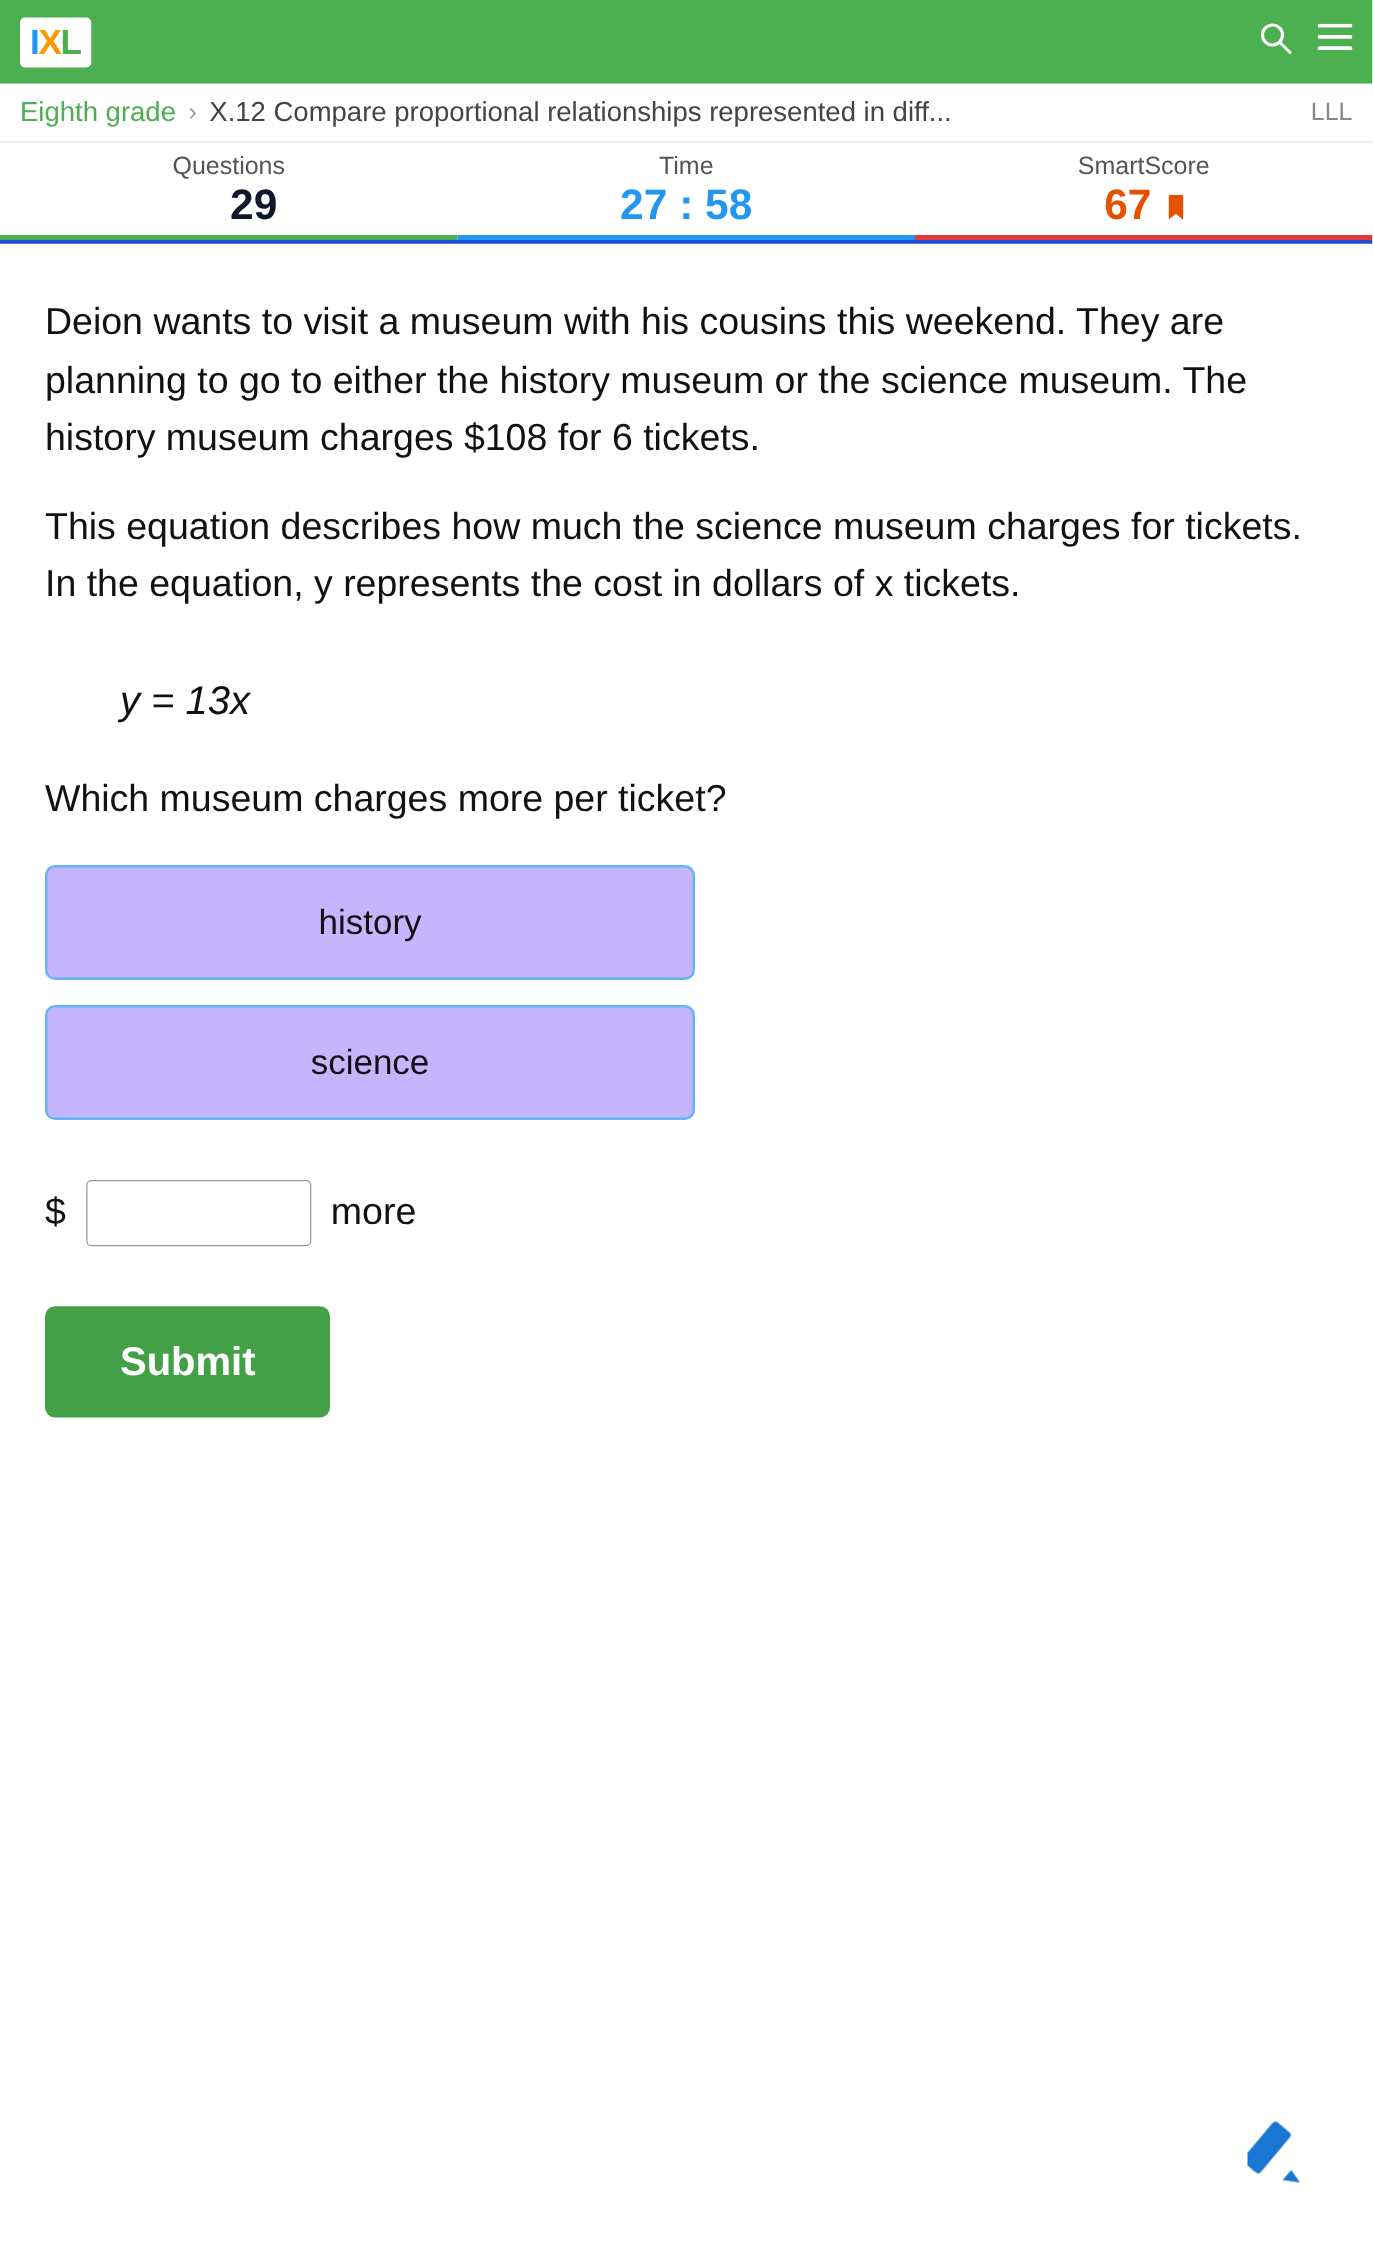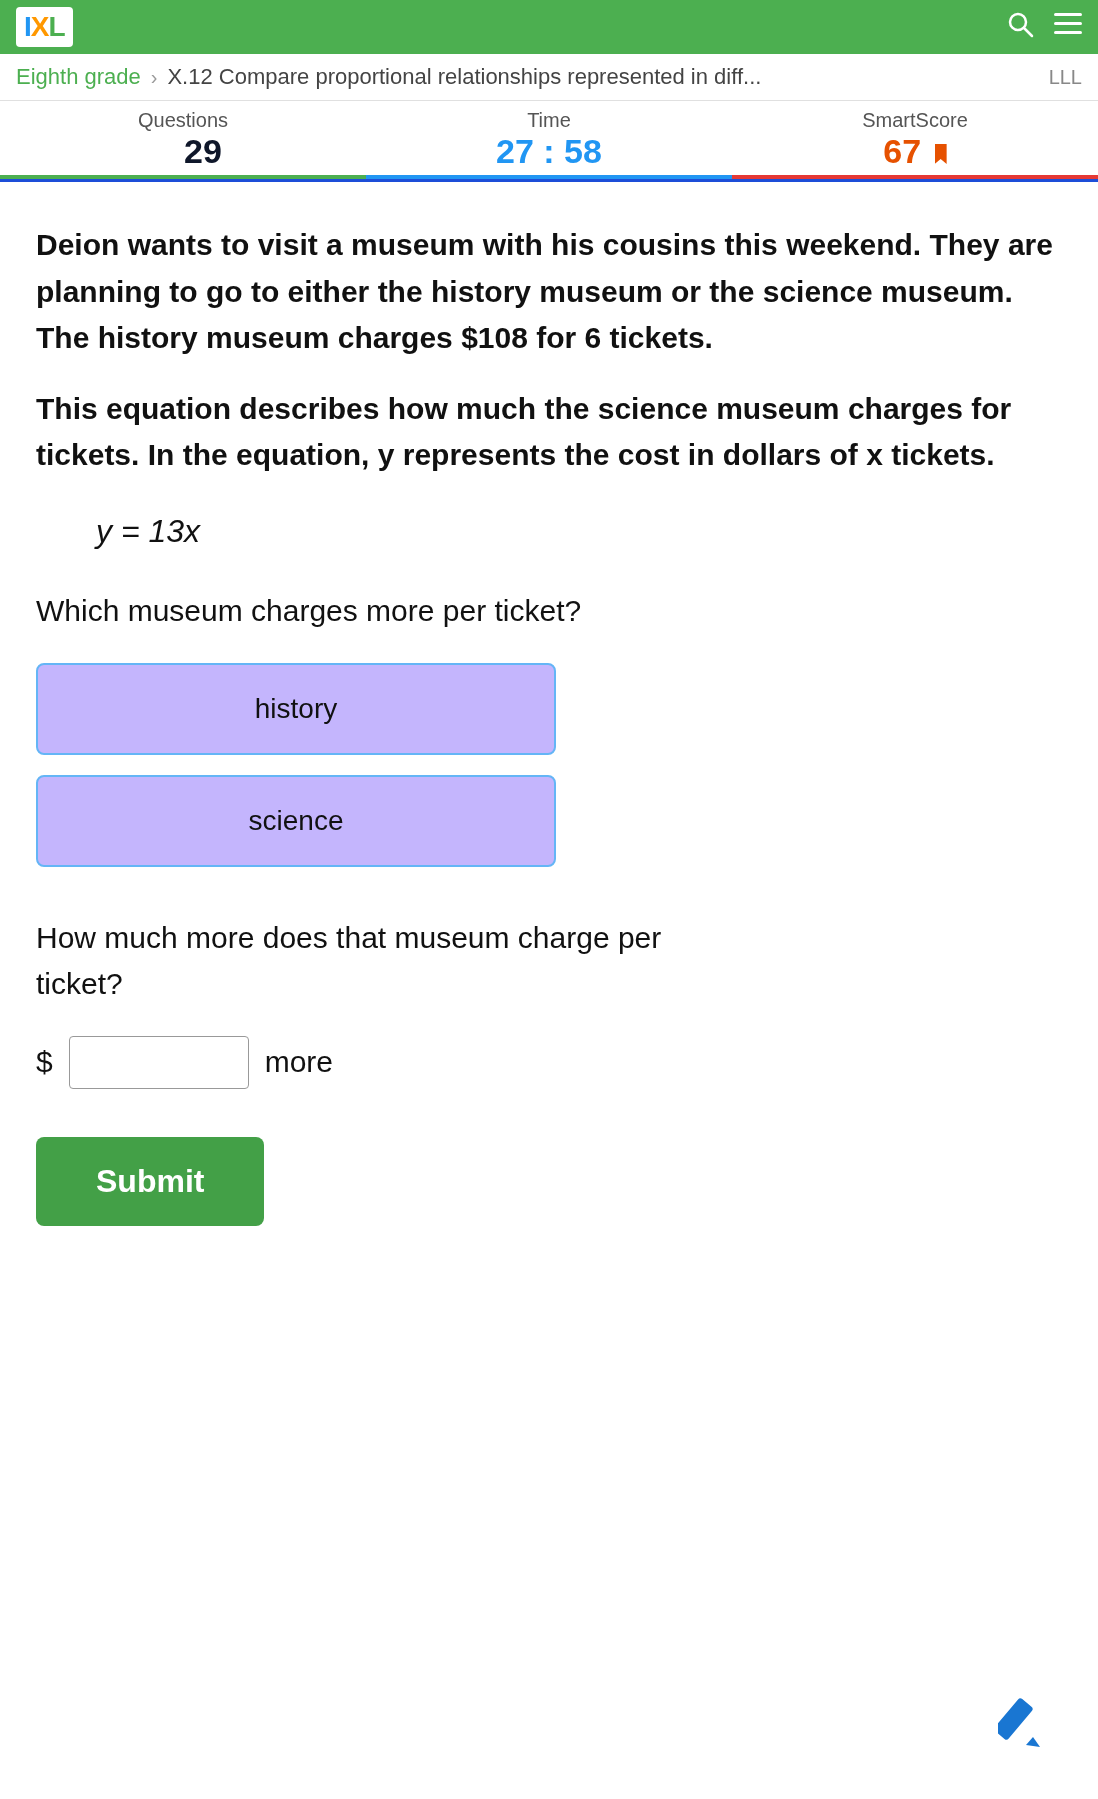--- a/index.html
+++ b/index.html
@@ -9,21 +9,21 @@
       font-family: Arial, sans-serif;
       background: #fff;
       width: 1098px;
       min-height: 1799px;
       overflow-x: hidden;
     }
 
     
     .header {
       background: #4caf50;
-      height: 54px;
+      height: 67px;
       display: flex;
       align-items: center;
       justify-content: space-between;
       padding: 0 16px;
     }
 
     .logo-box {
       background: white;
       border-radius: 4px;
       padding: 4px 8px;
@@ -131,22 +131,21 @@
 
     
     .main-content {
       padding: 40px 36px 60px;
       font-size: 30px;
       line-height: 1.55;
       color: #111;
     }
 
     .problem-text {
-      margin-bottom: 28px;
-      font-weight: bold;
+      margin-bottom: 44px;
     }
 
     .problem-text p {
       margin-bottom: 24px;
     }
 
     .equation {
       font-style: italic;
       margin: 16px 0 32px 60px;
       font-size: 32px;
@@ -300,24 +299,20 @@
 
   <div class="equation">y = 13x</div>
 
   <div class="question-label">Which museum charges more per ticket?</div>
 
   <div class="answer-options">
     <button class="answer-btn">history</button>
     <button class="answer-btn">science</button>
   </div>
 
-  <div class="second-question">
-    <span>How much more does that museum charge per</span><br>
-    <span>ticket?</span>
-  </div>
 
   <div class="dollar-row">
     <span class="dollar-symbol">$</span>
     <input class="dollar-input" type="text" style="">
     <span class="more-label">more</span>
   </div>
 
   <button class="submit-btn">Submit</button>
 
 </div>

